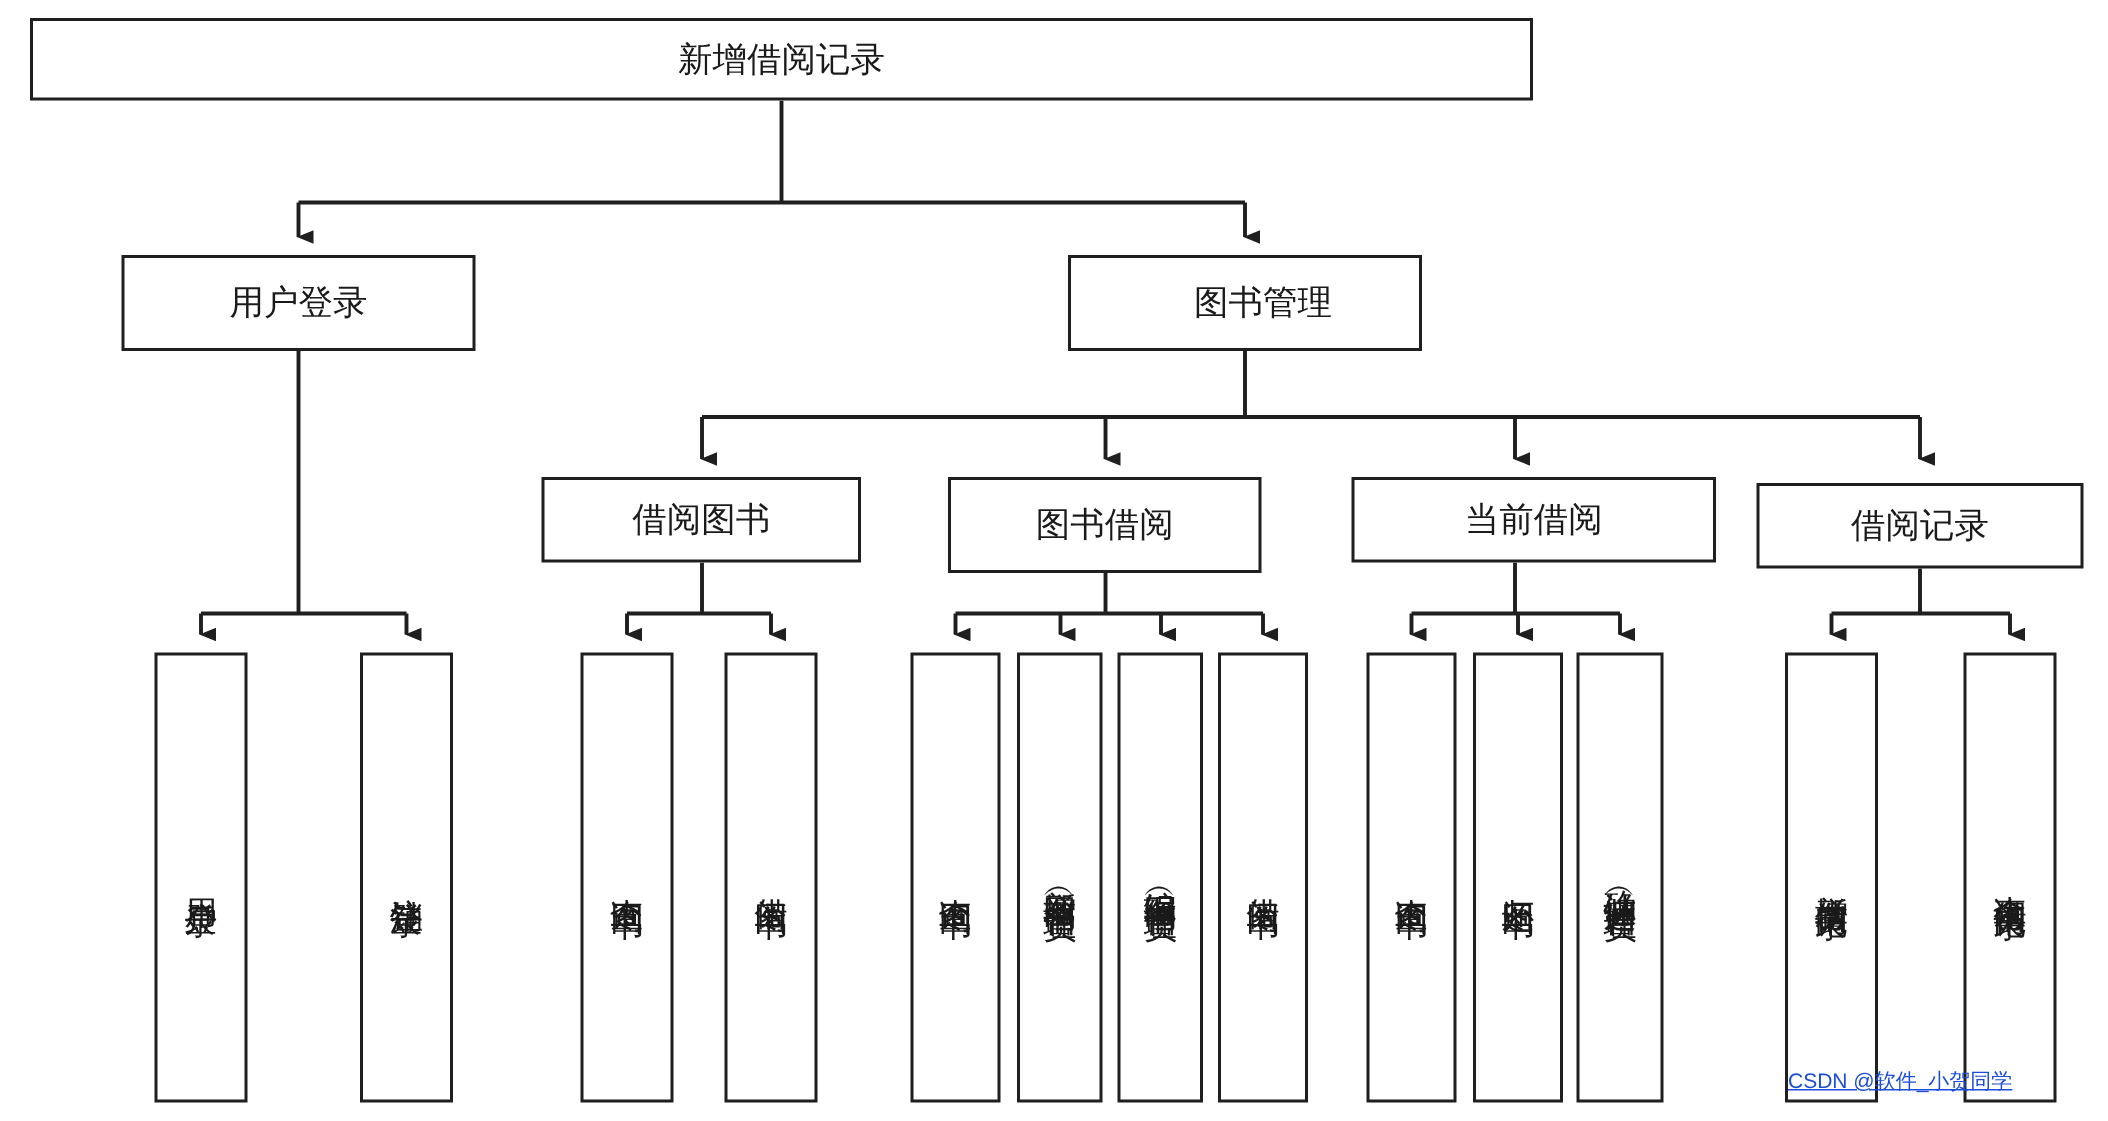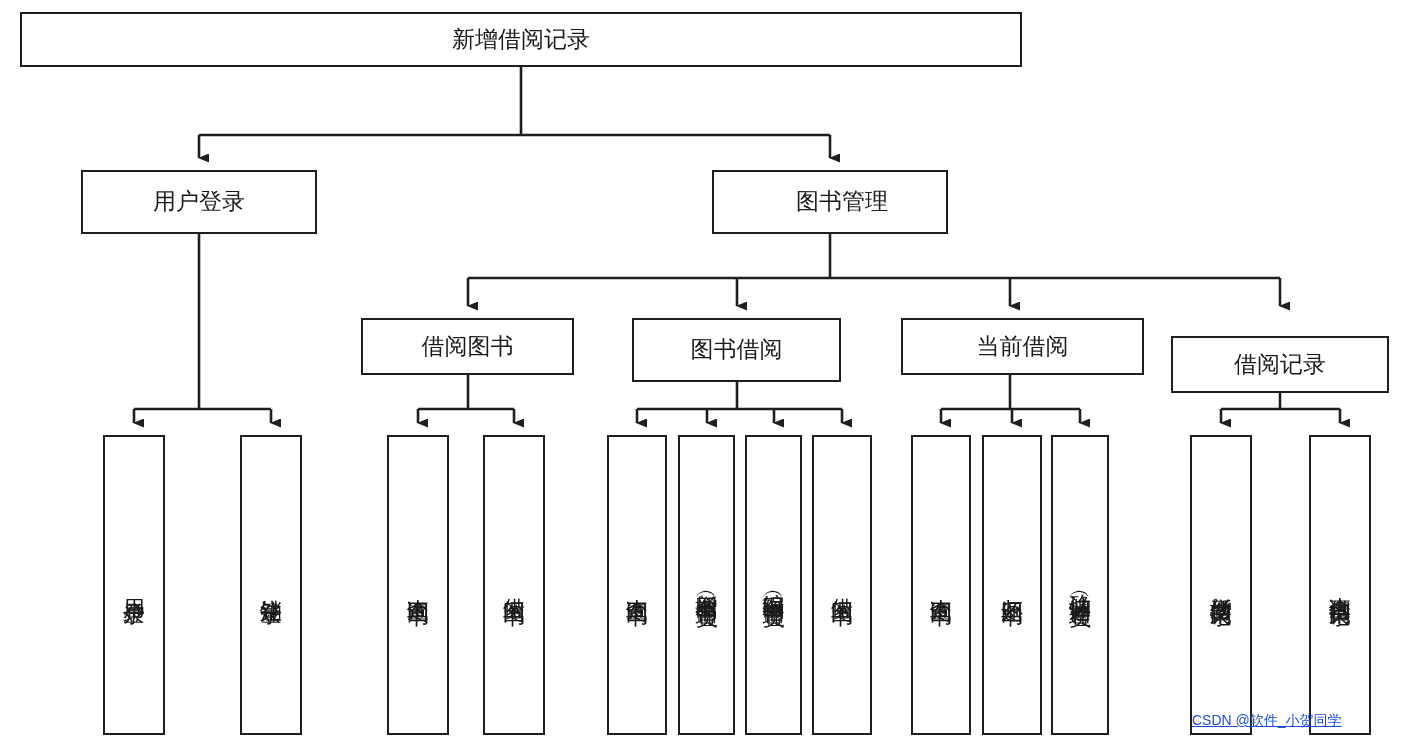--- a/index.html
+++ b/index.html
@@ -123,21 +123,21 @@
       </div>
       <div class="node horiz" style="left: 361px; top: 318px; width: 213px; height: 57px;">
         <span class="label">借阅图书</span>
       </div>
       <div class="node horiz" style="left: 632px; top: 318px; width: 209px; height: 64px;">
         <span class="label">图书借阅</span>
       </div>
       <div class="node horiz" style="left: 901px; top: 318px; width: 243px; height: 57px;">
         <span class="label">当前借阅</span>
       </div>
-      <div class="node horiz" style="left: 1171px; top: 336px; width: 218px; height: 57px;">
+      <div class="node horiz" style="left: 1171px; top: 322px; width: 218px; height: 57px;">
         <span class="label">借阅记录</span>
       </div>
       <div class="node vert" style="left: 103px; top: 435px; width: 62px; height: 300px;">
         <span class="label">用户登录</span>
       </div>
       <div class="node vert" style="left: 240px; top: 435px; width: 62px; height: 300px;">
         <span class="label">注销登录</span>
       </div>
       <div class="node vert" style="left: 387px; top: 435px; width: 62px; height: 300px;">
         <span class="label">查询图书</span>

